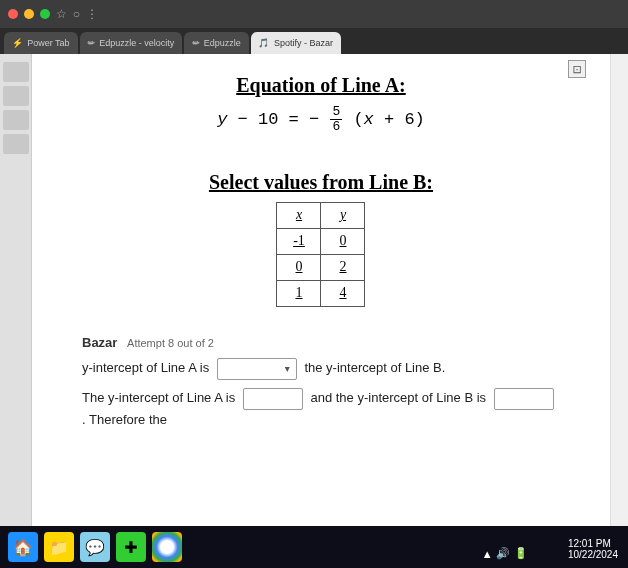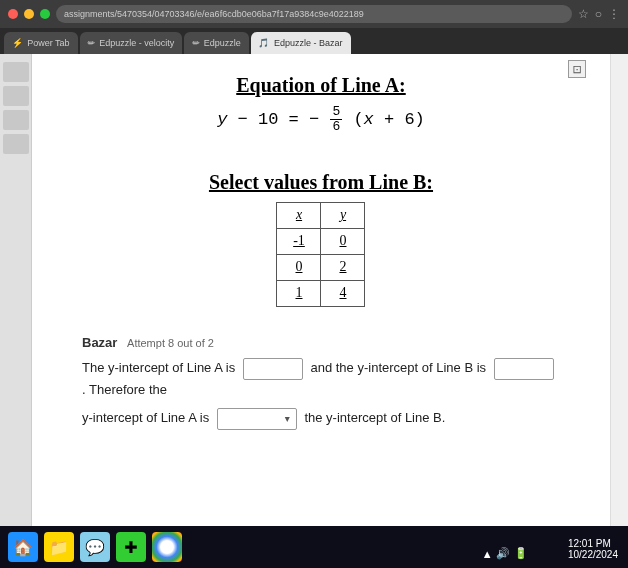--- a/index.html
+++ b/index.html
@@ -339,44 +339,41 @@
   </style>
 </head>
 <body>
 
 <div class="browser">
 
   <div class="browser-bar">
     <div class="browser-dot red"></div>
     <div class="browser-dot yellow"></div>
     <div class="browser-dot green"></div>
-    <div class="browser-url">
-      <span>assignments/5470354/04703346/e/ea6f6cdb0e06ba7f17a9384c9e4022189</span>
-    </div>
     <span style="color:#aaa; font-size:12px; cursor:pointer;">☆</span>
     <span style="color:#aaa; font-size:12px; cursor:pointer;">○</span>
     <span style="color:#aaa; font-size:12px; cursor:pointer;">⋮</span>
   </div>
 
   <div class="browser-tabs">
     <div class="browser-tab inactive">
       <span class="fav-icon">⚡</span>
       <span>Power Tab</span>
     </div>
     <div class="browser-tab inactive">
       <span class="fav-icon">✏</span>
       <span>Edpuzzle - velocity</span>
     </div>
     <div class="browser-tab inactive">
       <span class="fav-icon">✏</span>
       <span>Edpuzzle</span>
     </div>
     <div class="browser-tab">
       <span class="fav-icon">🎵</span>
-      <span>Edpuzzle - Bazar</span>
+      <span>Spotify - Bazar</span>
     </div>
   </div>
 
   <div class="content-area">
 
     <div class="sidebar">
       <div class="sidebar-item"></div>
       <div class="sidebar-item"></div>
       <div class="sidebar-item"></div>
       <div class="sidebar-item"></div>
@@ -427,34 +424,34 @@
           </tbody>
         </table>
       </div>
 
       <div class="answer-section">
         <div class="answer-label">
           <strong>Bazar</strong>
           <span class="attempt">Attempt 8 out of 2</span>
         </div>
         <div class="answer-row">
-          <span>The y-intercept of Line A is</span>
-          <span class="answer-input"></span>
-          <span>and the y-intercept of Line B is</span>
-          <span class="answer-input"></span>
-          <span>. Therefore the</span>
-        </div>
-        <div class="answer-row">
           <span>y-intercept of Line A is</span>
           <span class="answer-dropdown">
             <span></span>
             <span class="dropdown-arrow">▾</span>
           </span>
           <span>the y-intercept of Line B.</span>
         </div>
+        <div class="answer-row">
+          <span>The y-intercept of Line A is</span>
+          <span class="answer-input"></span>
+          <span>and the y-intercept of Line B is</span>
+          <span class="answer-input"></span>
+          <span>. Therefore the</span>
+        </div>
       </div>
 
     </div>
 
     <div class="right-sidebar"></div>
 
   </div>
 </div>
 
 <div class="taskbar">

